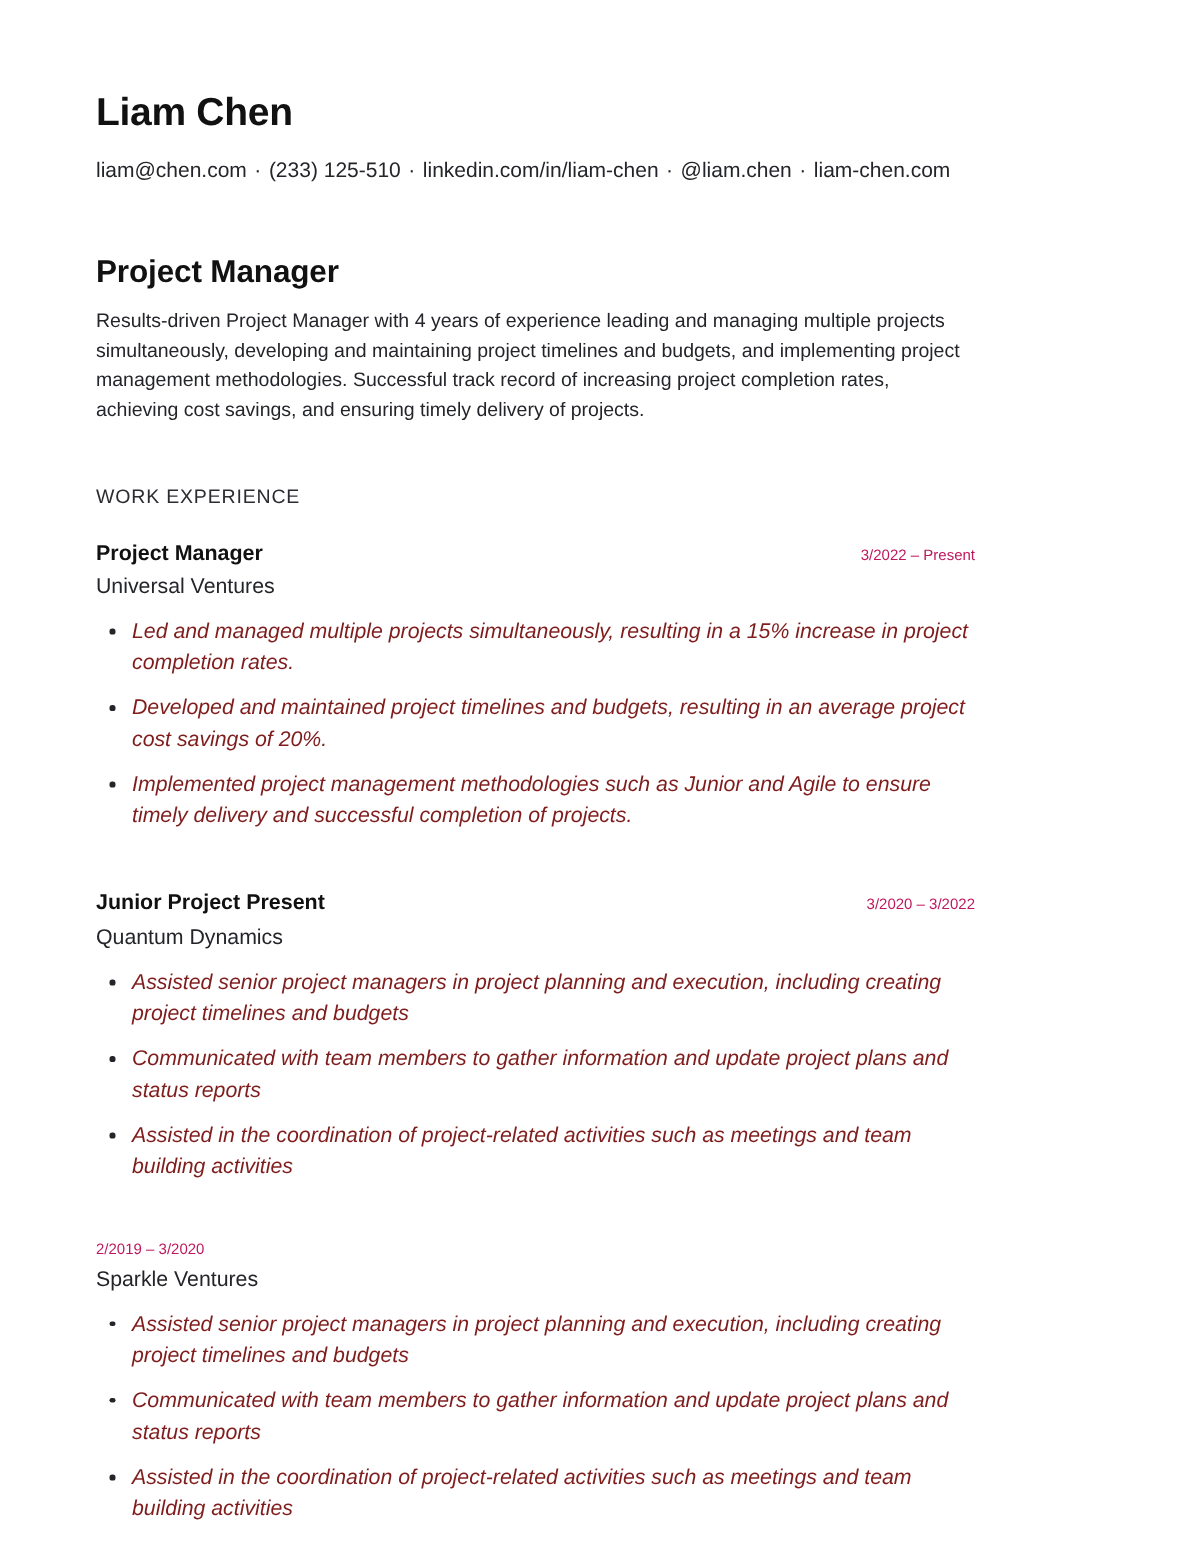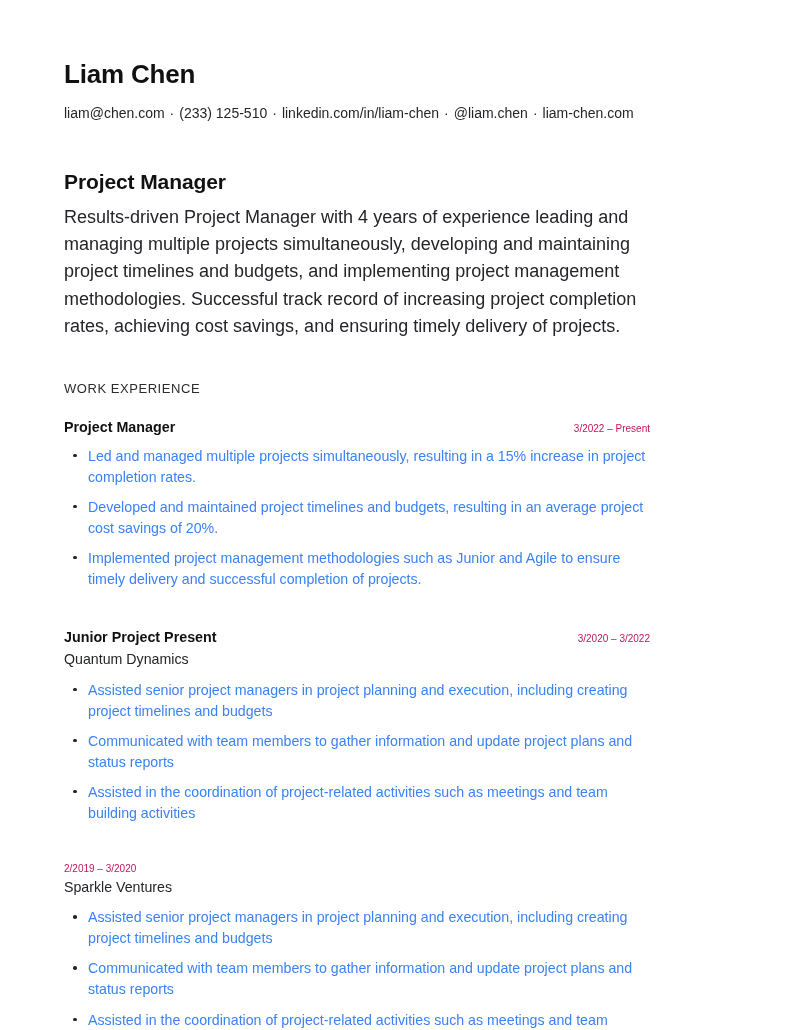--- a/index.html
+++ b/index.html
@@ -54,21 +54,21 @@
   .role-title {
     font-size: 21px;
     font-weight: 700;
     letter-spacing: -0.1px;
     line-height: 1.2;
     margin: 0 0 10px 0;
     color: #111111;
   }
 
   .summary-text {
-    font-size: 18px;
+    font-size: 13px;
     line-height: 1.52;
     margin: 0;
     color: #24252a;
     max-width: 660px;
   }
 
   
   .section { margin-top: 40px; }
 
   .section-heading {
@@ -117,23 +117,24 @@
     list-style: none;
     margin: 9px 0 0 0;
     padding: 0;
   }
 
   .bullet {
     position: relative;
     padding-left: 24px;
     font-size: 14.2px;
     line-height: 1.48;
-    color: #3b82f6;
+    color: #7f1d1d;
     margin-bottom: 9px;
     max-width: 675px;
+    font-style: italic;
   }
   .bullet:last-child { margin-bottom: 0; }
 
   .bullet::before {
     content: "";
     position: absolute;
     left: 9px;
     top: 8px;
     width: 3.5px;
     height: 3.5px;
@@ -157,20 +158,21 @@
   </section>
 
   <section class="section">
     <h3 class="section-heading">WORK EXPERIENCE</h3>
     <div class="entries">
         <div class="entry">
           <div class="entry-head">
             <div class="entry-title">Project Manager</div>
             <div class="entry-dates">3/2022 – Present</div>
           </div>
+          <div class="entry-org">Universal Ventures</div>
           <ul class="bullets">
             <li class="bullet">Led and managed multiple projects simultaneously, resulting in a 15% increase in project completion rates.</li>
             <li class="bullet">Developed and maintained project timelines and budgets, resulting in an average project cost savings of 20%.</li>
             <li class="bullet">Implemented project management methodologies such as Junior and Agile to ensure timely delivery and successful completion of projects.</li>
           </ul>
         </div>
         <div class="entry">
           <div class="entry-head">
             <div class="entry-title">Junior Project Present</div>
             <div class="entry-dates">3/2020 – 3/2022</div>

